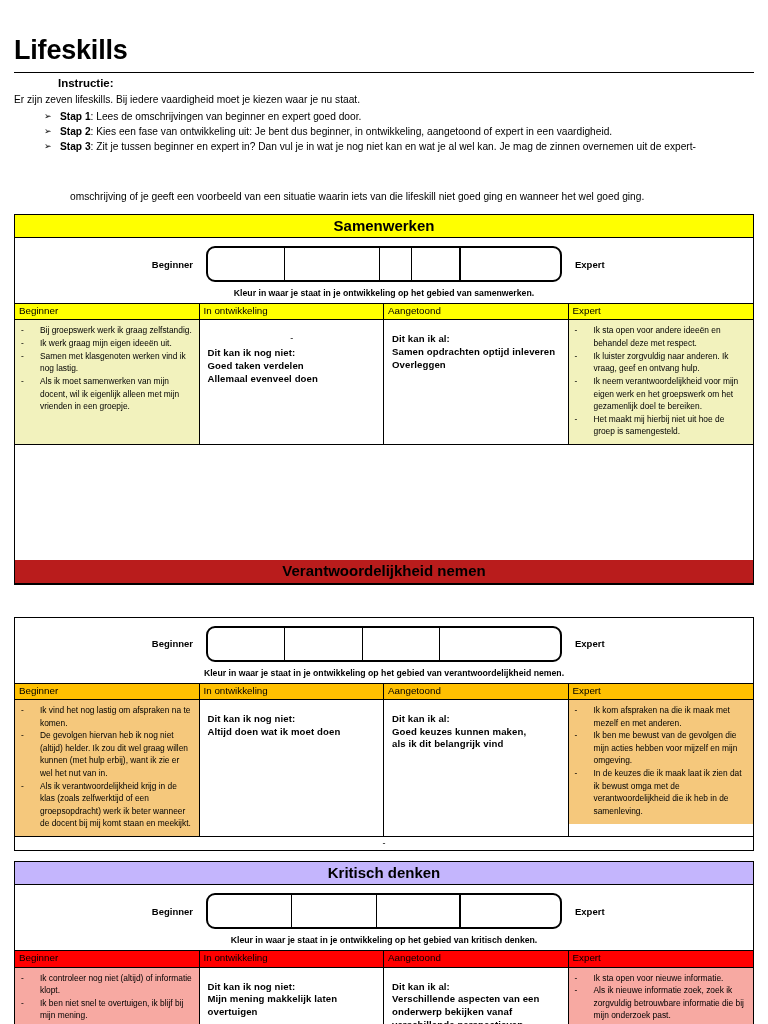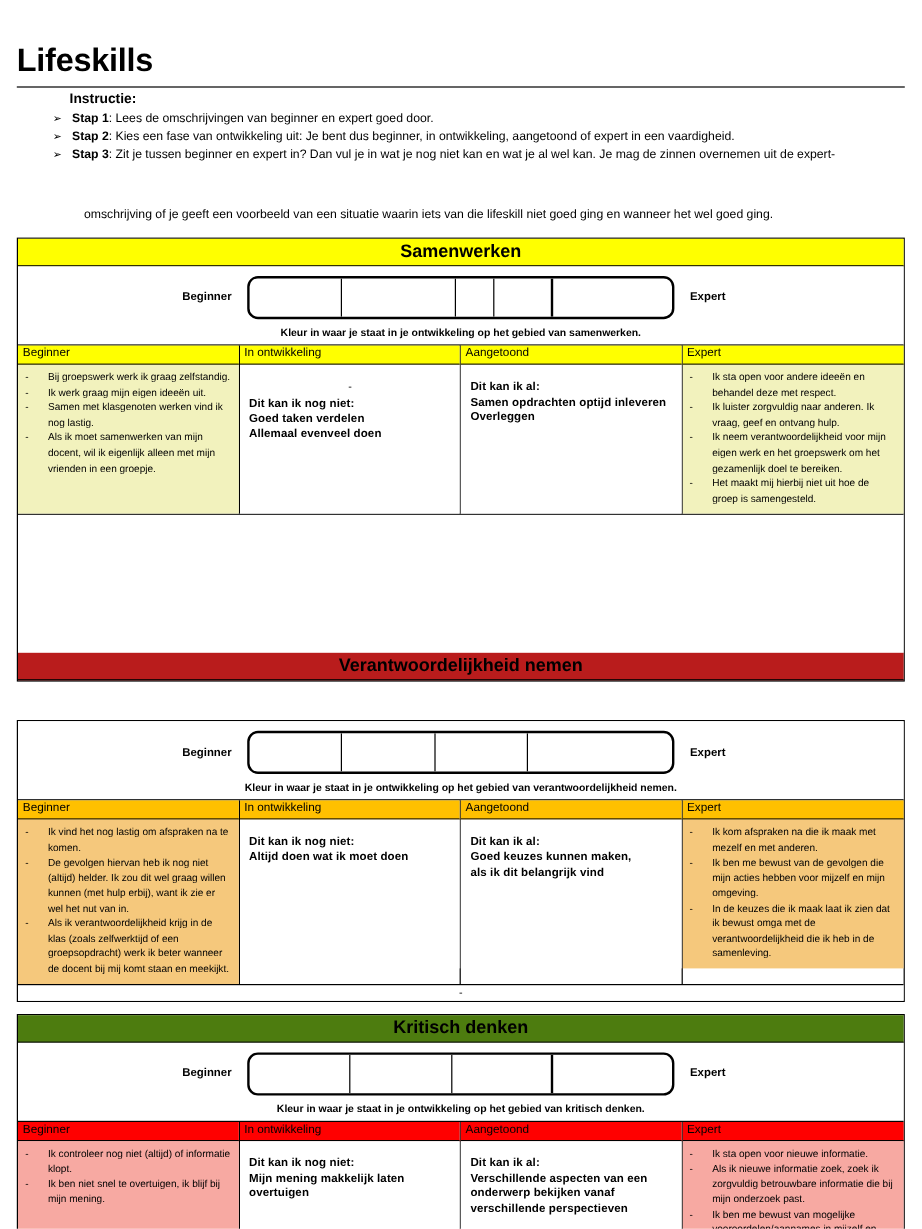--- a/index.html
+++ b/index.html
@@ -83,21 +83,21 @@
   .band {
     text-align: center;
     font-size: 15px;
     font-weight: bold;
     padding: 2px 0 3px 0;
     border-bottom: 1.3px solid #000;
     line-height: 1.15;
   }
   .band.yellow { background: #FFFF00; text-align: center; }
   .band.orange { background: #b91c1c; }
-  .band.red    { background: #4d7c0f; }
+  .band.red    { background: #c4b5fd; }
 
   
   .slider-row {
     border-bottom: 1.3px solid #000;
     background: #fff;
     padding: 8px 0 5px 0;
   }
   .slider-flex {
     display: flex;
     align-items: center;
@@ -214,20 +214,21 @@
 </head>
 <body>
 
 <div class="page">
 
   <h1 class="doc-title">Lifeskills</h1>
   <hr class="title-rule">
 
   <div>
     <div class="instr-heading">Instructie:</div>
+    <div class="instr-line">Er zijn zeven lifeskills. Bij iedere vaardigheid moet je kiezen waar je nu staat.</div>
     <ul class="instr-steps" id="steps-list">
         <li><span class="arrow">➢</span><b>Stap 1</b><span>: Lees de omschrijvingen van beginner en expert goed door.</span></li>
         <li><span class="arrow">➢</span><b>Stap 2</b><span>: Kies een fase van ontwikkeling uit: Je bent dus beginner, in ontwikkeling, aangetoond of expert in een vaardigheid.</span></li>
         <li><span class="arrow">➢</span><b>Stap 3</b><span>: Zit je tussen beginner en expert in? Dan vul je in wat je nog niet kan en wat je al wel kan. Je mag de zinnen overnemen uit de expert-</span><span class="cont">omschrijving of je geeft een voorbeeld van een situatie waarin iets van die lifeskill niet goed ging en wanneer het wel goed ging.</span></li>
       </ul>
   </div>
 
   <div id="sections-host">
       <div class="skill-block">
         <div class="band yellow">Samenwerken</div>

